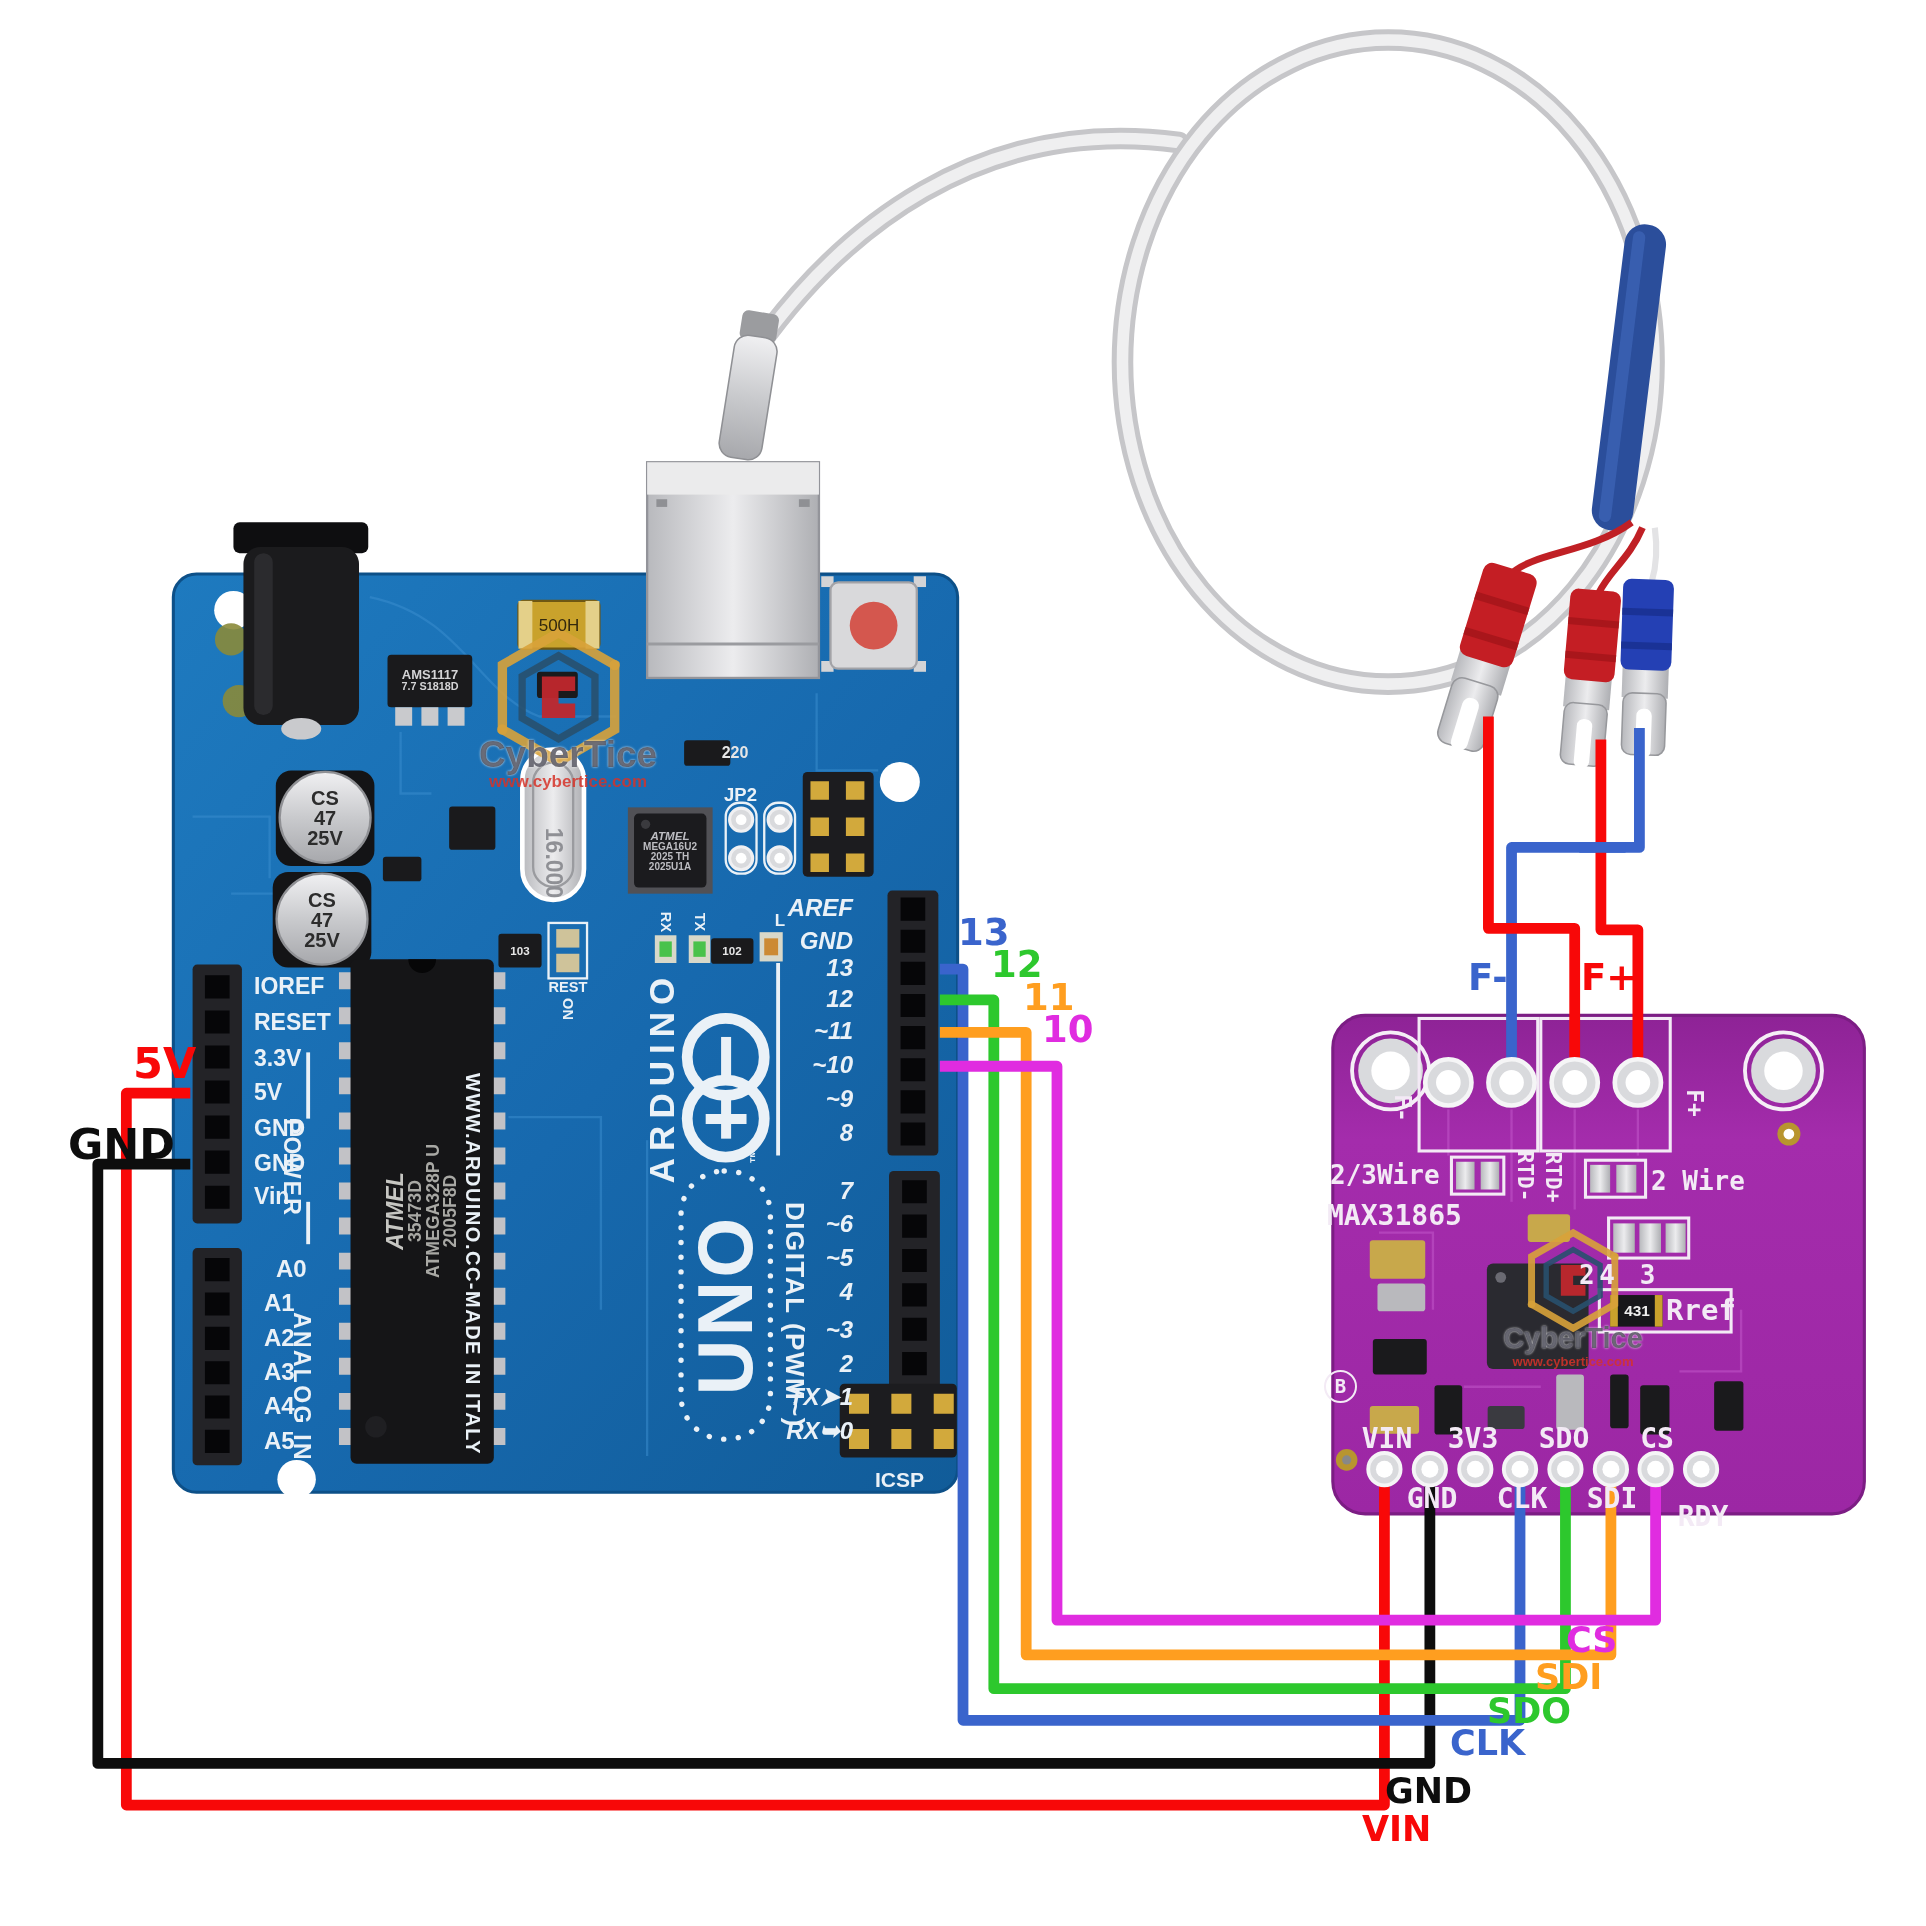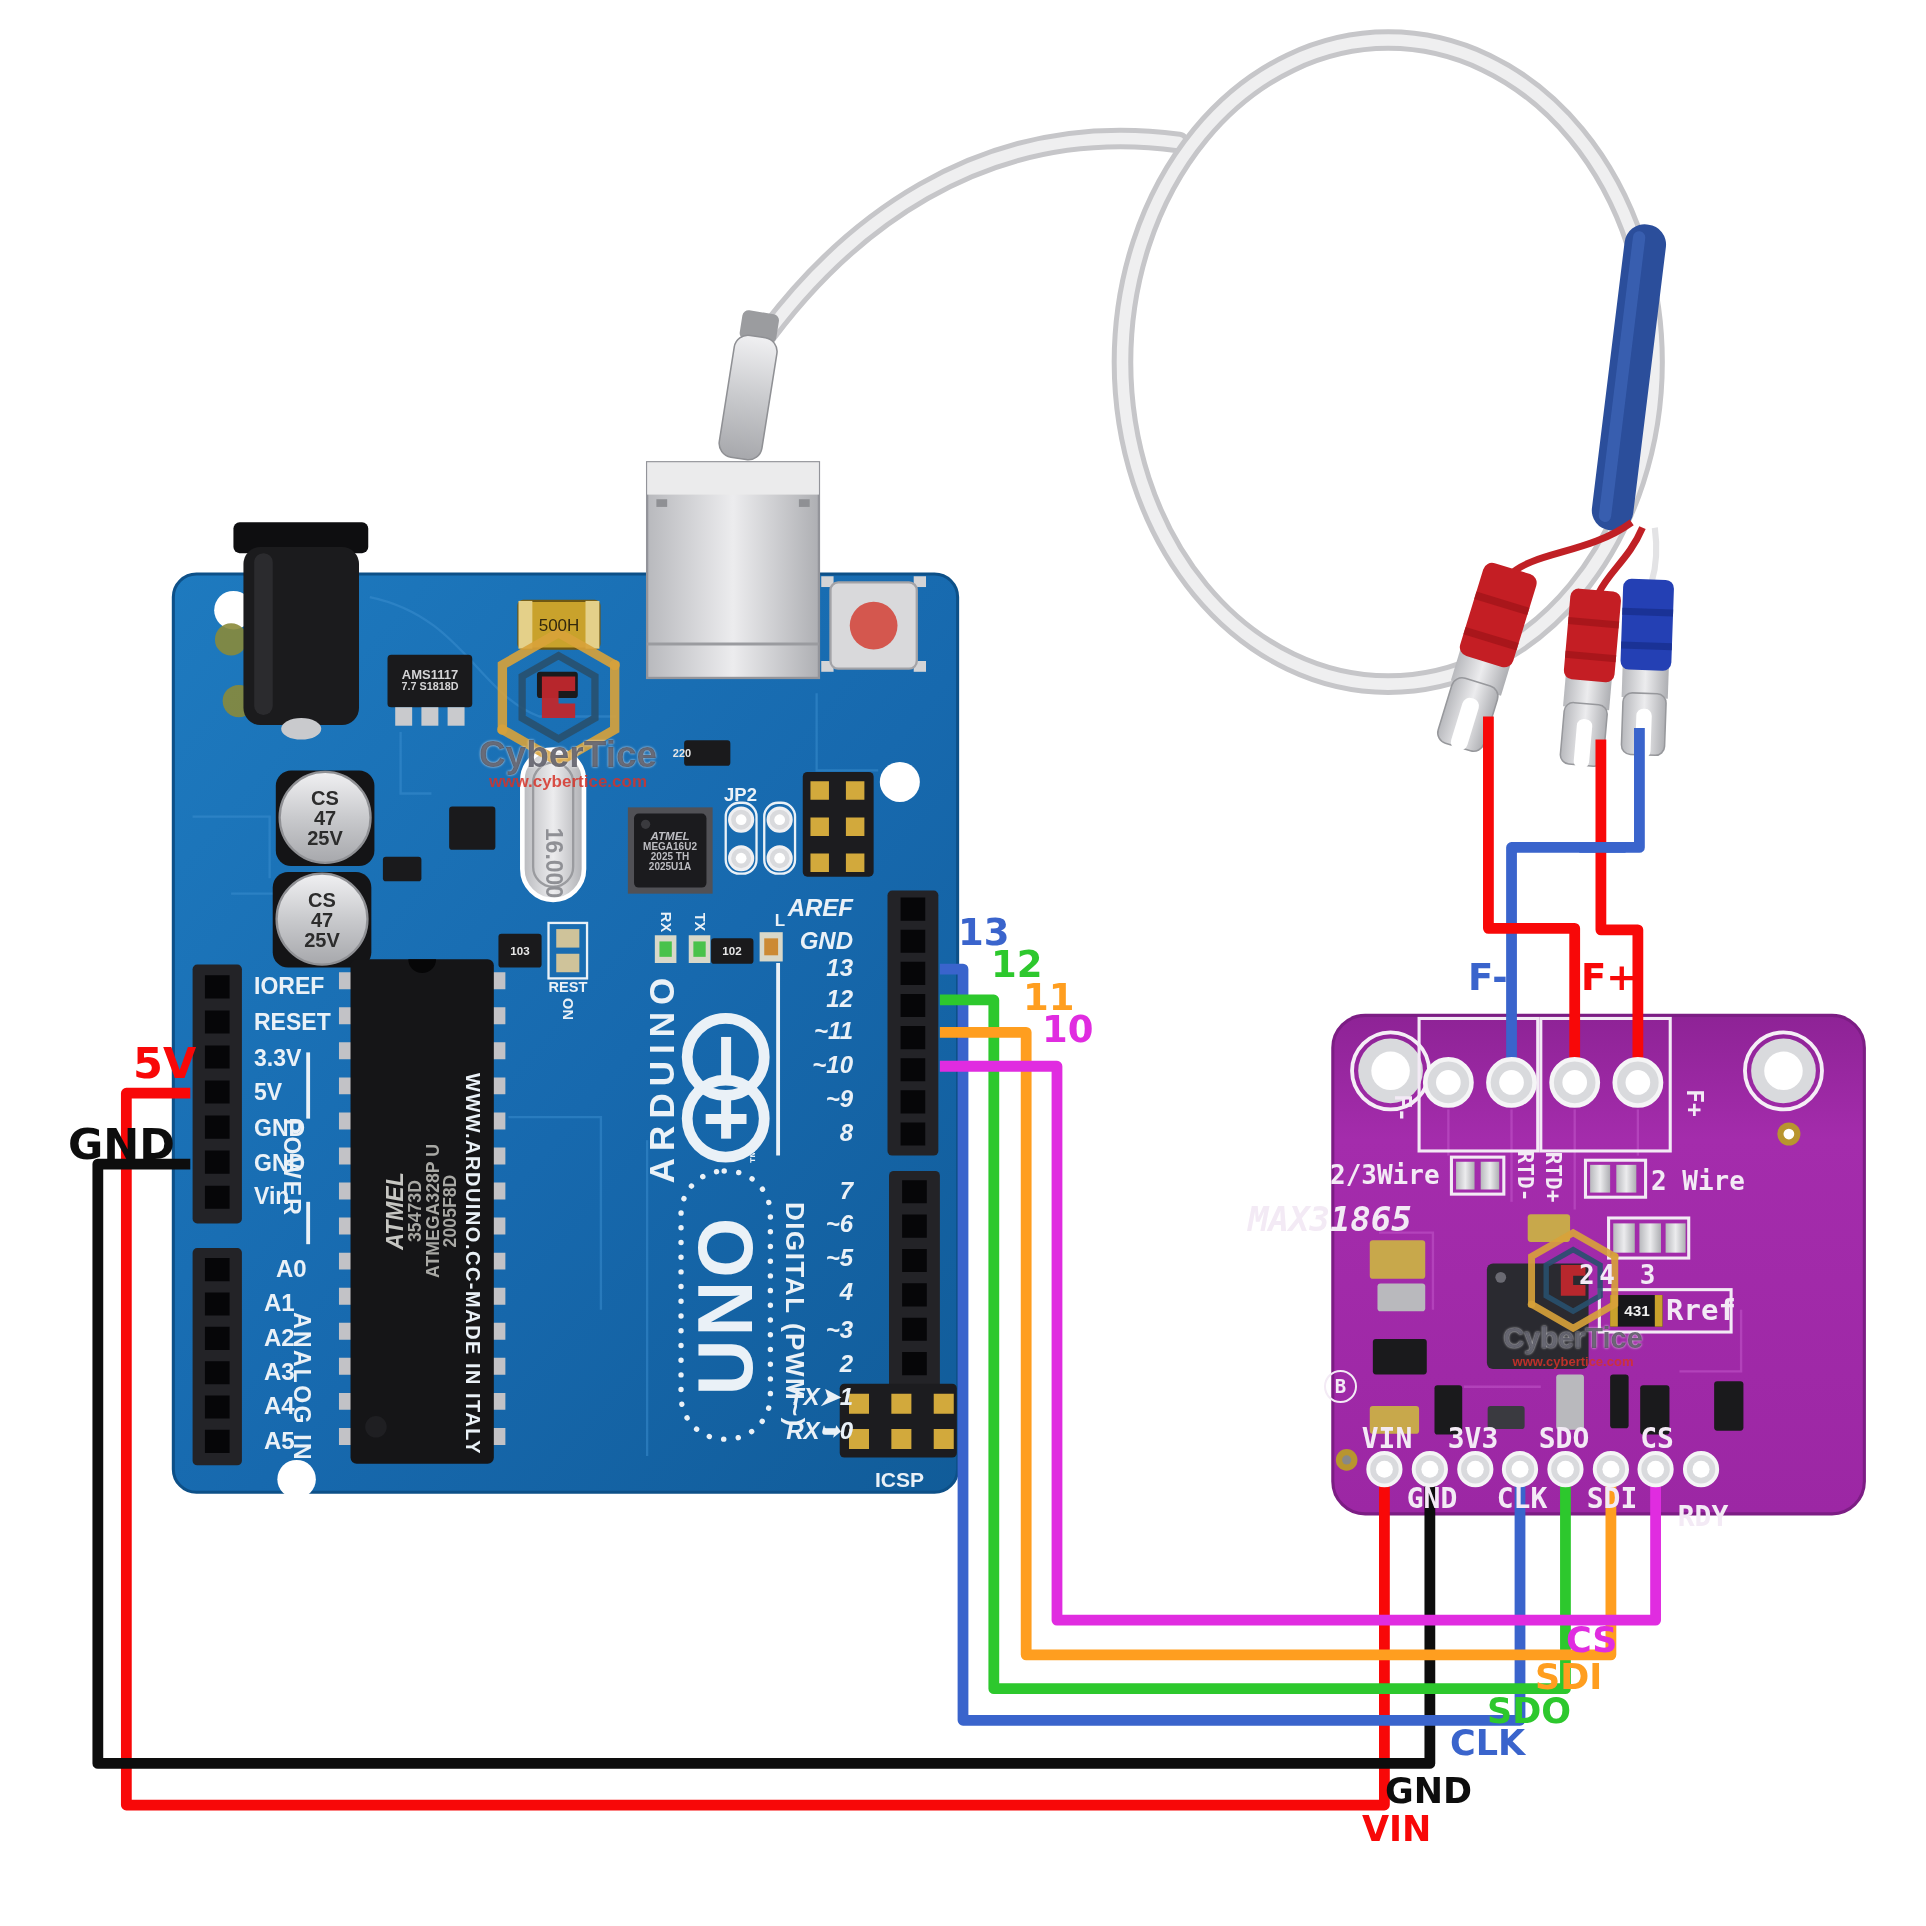--- a/index.html
+++ b/index.html
@@ -424,21 +424,21 @@
   <div class="lbl silk r90" style="left:473px;top:1264px;font-size:20px;letter-spacing:1.5px;">WWW.ARDUINO.CC-MADE IN ITALY</div>
   <div class="lbl r90" style="left:553px;top:863px;font-size:23px;color:#8f9095;font-weight:bold;">16.000</div>
   <div class="lbl silk" style="left:724px;top:786px;font-size:18.5px;">JP2</div>
   <div class="lbl silk" style="left:875px;top:1469px;font-size:21px;">ICSP</div>
   <div class="lbl silk c" style="left:780px;top:920px;font-size:17px;">L</div>
   <div class="lbl silk r90" style="left:666px;top:922px;font-size:14.6px;">RX</div>
   <div class="lbl silk r90" style="left:700px;top:922px;font-size:14.6px;">TX</div>
   <div class="lbl silk c" style="left:568px;top:987px;font-size:14.6px;">REST</div>
   <div class="lbl silk r90" style="left:568px;top:1009px;font-size:14.6px;">ON</div>
   <div class="lbl c" style="left:559px;top:625px;font-size:17px;color:#33290e;font-weight:normal;">500H</div>
-  <div class="lbl c" style="left:682px;top:753px;font-size:11px;color:#e6e6e6;">220</div>
+  <div class="lbl c" style="left:735px;top:753px;font-size:16px;color:#e6e6e6;">220</div>
   <div class="lbl c" style="left:520px;top:951px;font-size:11.6px;color:#e6e6e6;">103</div>
   <div class="lbl c" style="left:732px;top:951px;font-size:11.6px;color:#e6e6e6;">102</div>
 
   <div class="lbl rm90 chiptxt" style="left:422px;top:1211px;">
     <div style="font-size:23px;font-style:italic;color:#c6c6c2;">ATMEL</div>
     <div style="font-size:17.7px;">35473D</div>
     <div style="font-size:17.7px;">ATMEGA328P U</div>
     <div style="font-size:17.7px;">2005F8D</div>
   </div>
   <div class="lbl c chiptxt" style="left:670px;top:851px;color:#bdbdc2;">
@@ -455,21 +455,21 @@
     <div style="font-size:20px;">CS</div>
     <div style="font-size:20px;">47</div>
     <div style="font-size:20px;">25V</div>
   </div>
   <div class="lbl c" style="left:322px;top:920px;color:#2c2c2c;font-weight:bold;text-align:center;">
     <div style="font-size:20px;">CS</div>
     <div style="font-size:20px;">47</div>
     <div style="font-size:20px;">25V</div>
   </div>
 
-  <div class="lbl silkm" style="left:1248px;top:1202px;font-size:34px;font-style:italic;">MAX31865</div>
+  <div class="lbl silkm" style="left:1327px;top:1202px;font-size:28px;">MAX31865</div>
   <div class="lbl silkm" style="left:1330px;top:1162px;font-size:26px;">2/3Wire</div>
   <div class="lbl silkm" style="left:1651px;top:1168px;font-size:26px;">2 Wire</div>
   <div class="lbl silkm r90" style="left:1524px;top:1176px;font-size:21px;">RTD-</div>
   <div class="lbl silkm r90" style="left:1552px;top:1177px;font-size:21px;">RTD+</div>
   <div class="lbl silkm" style="left:1579px;top:1262px;font-size:26px;letter-spacing:4.6px;">24 3</div>
   <div class="lbl silkm" style="left:1666px;top:1296px;font-size:29px;">Rref</div>
   <div class="lbl c" style="left:1637px;top:1311px;font-size:15.4px;color:#eee;font-weight:bold;">431</div>
   <div class="lbl silkm bcirc" style="left:1324px;top:1370px;">
         <span style="font-size:19px;">B</span>
       </div>

